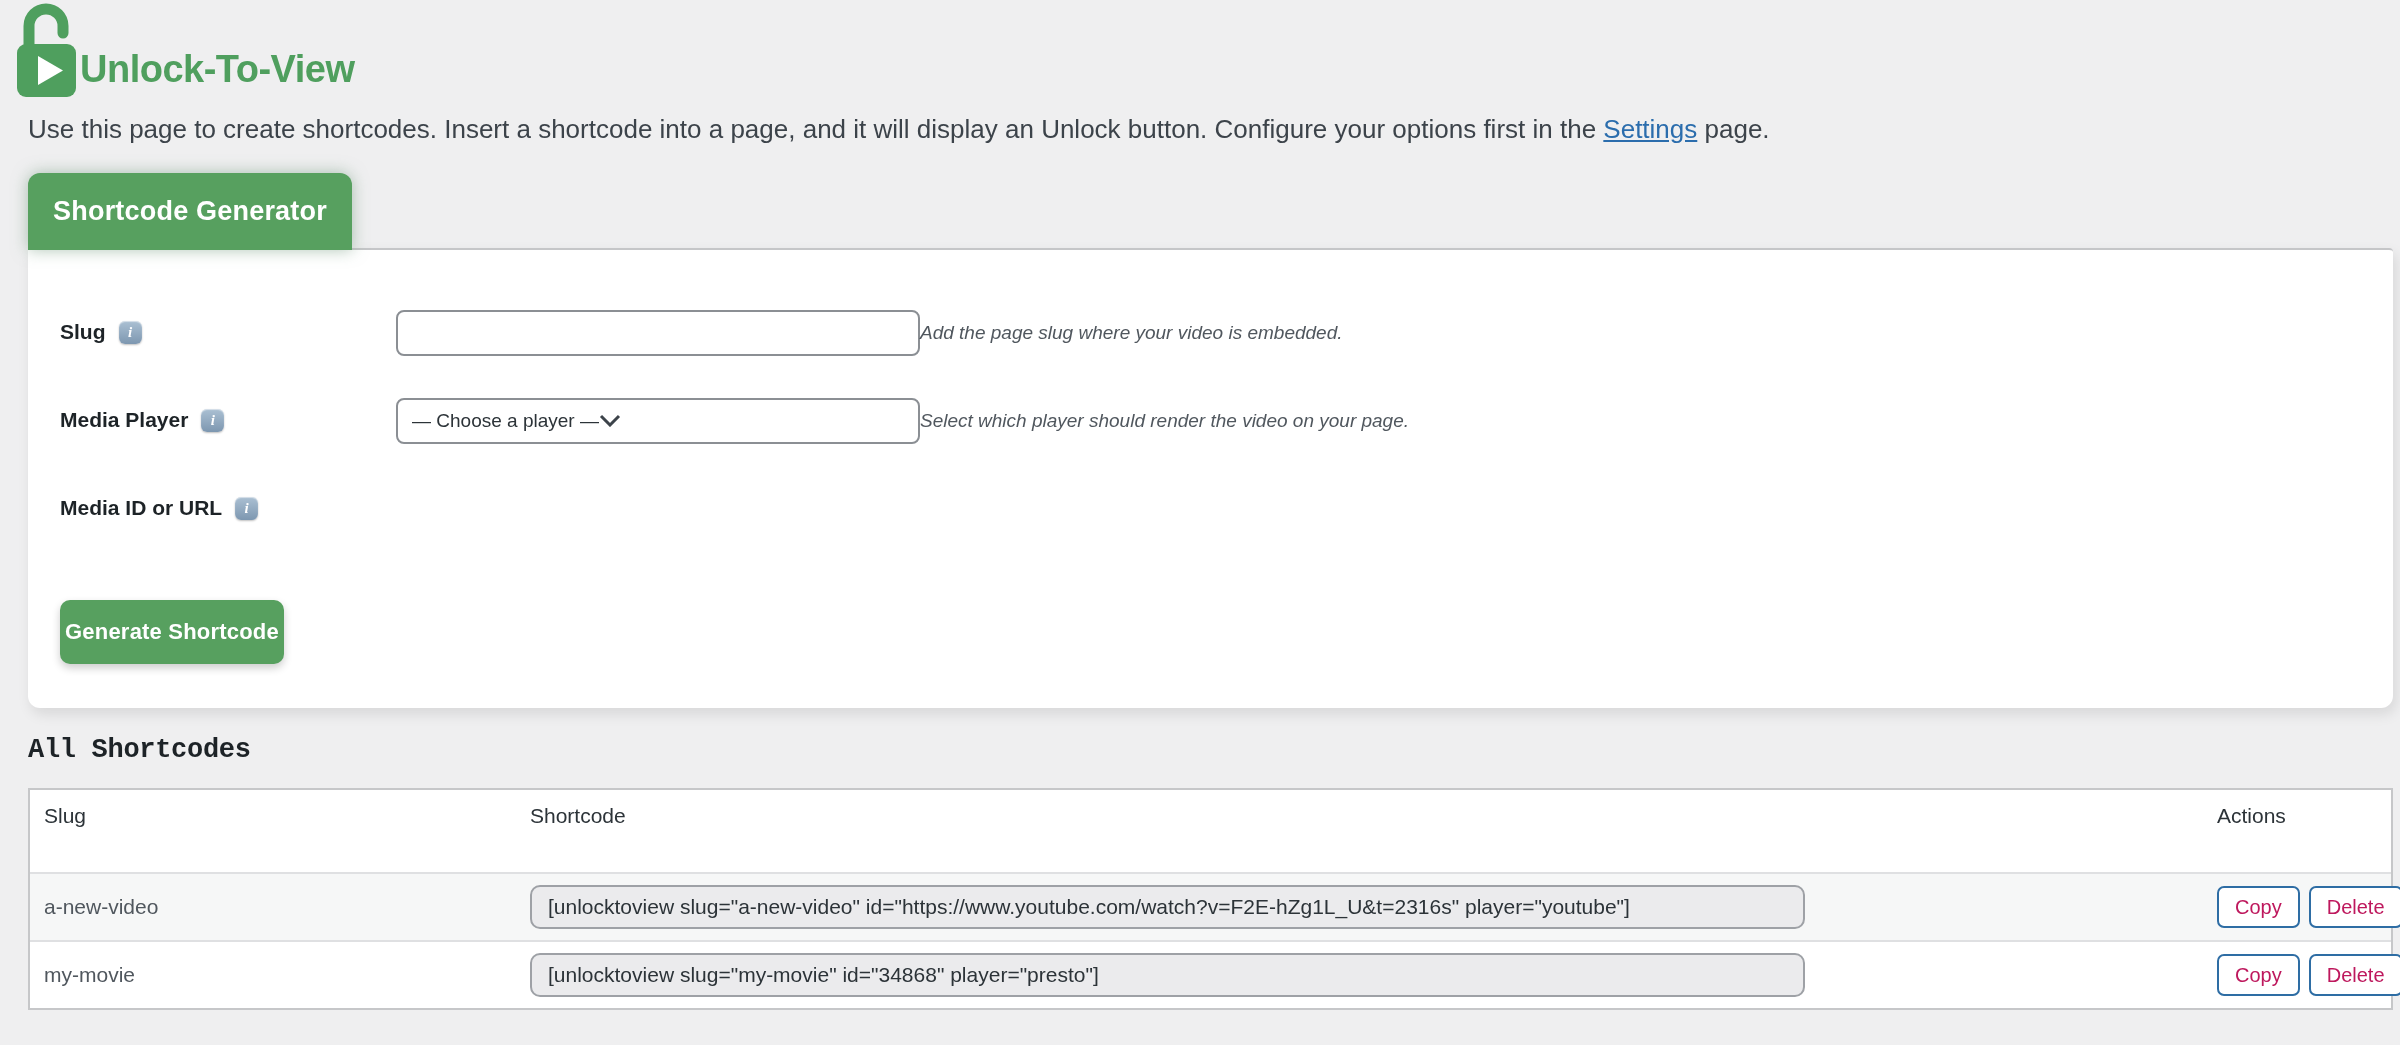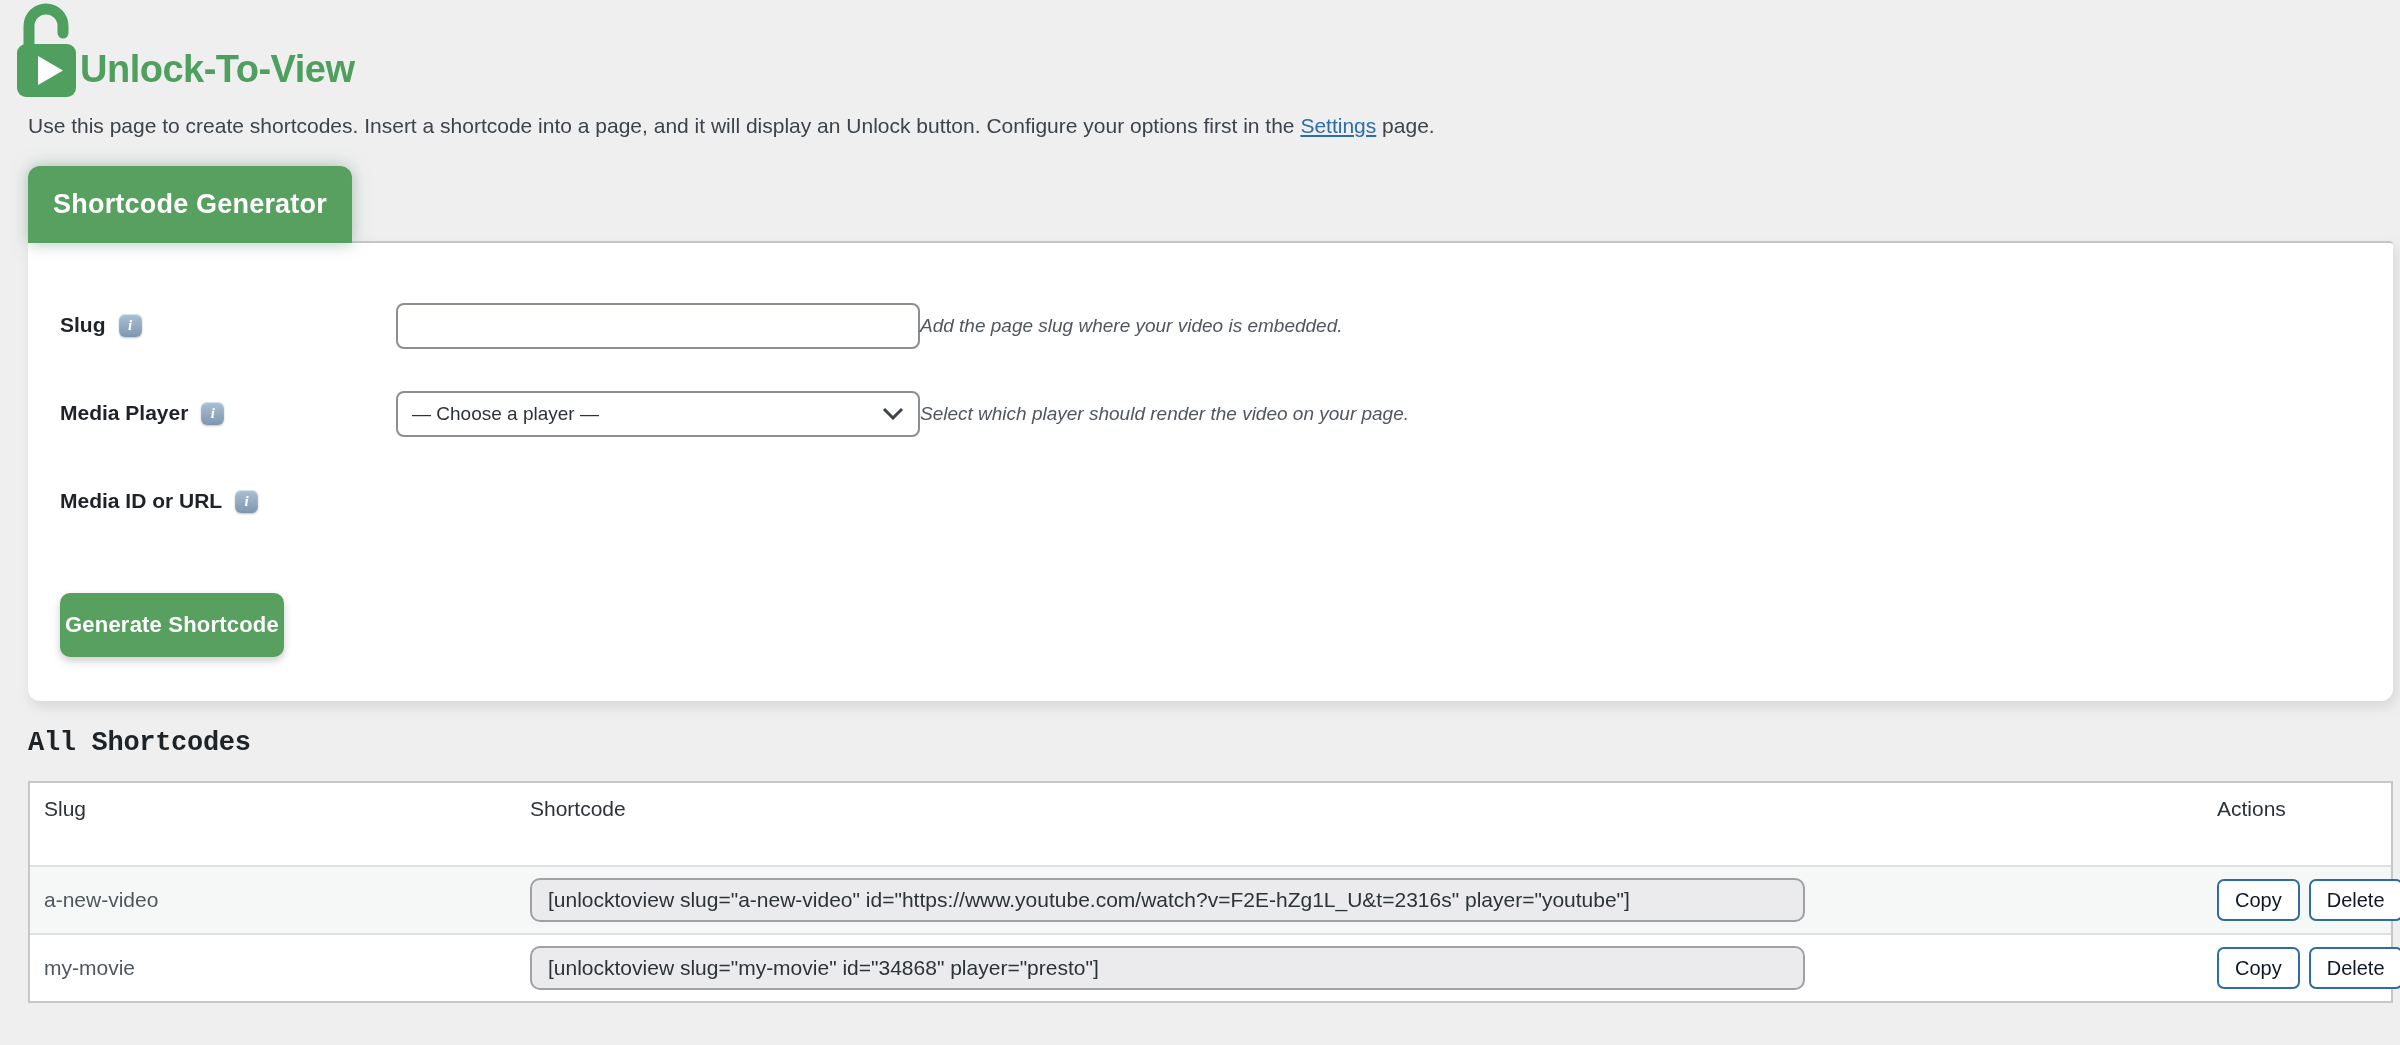--- a/index.html
+++ b/index.html
@@ -14,21 +14,21 @@
 
   
   .brand { display:flex; align-items:flex-end; height:98px; padding-left:16px; }
   .brand svg { display:block; }
   .brand h1 {
     font-size:38px; font-weight:bold; color:#4f9f5e;
     letter-spacing:-0.5px; margin:0 0 10px 2px; line-height:1;
   }
 
   
-  .intro { margin:16px 28px 0 28px; font-size:21px; color:#3c434a; }
+  .intro { margin:16px 28px 0 28px; font-size:26px; color:#3c434a; }
   .intro span { white-space:pre-wrap; }
   .intro a { color:#2b6dad; text-decoration:underline; cursor:pointer; }
 
   
   .generator { margin:28px 7px 0 28px; }
   .tab {
     position:relative; z-index:2;
     display:inline-flex; align-items:center; justify-content:center;
     width:324px; height:77px; margin-bottom:-2px;
     background:#57a05f; color:#fff;
@@ -54,21 +54,21 @@
     box-shadow:inset 0 1px 1px rgba(255,255,255,.55), 0 1px 2px rgba(0,0,0,.25);
   }
   .control-cell { display:flex; flex-direction:row; }
   .text-input, .select-box {
     width:524px; height:46px;
     border:2px solid #8b8f94; border-radius:8px;
     background:#fff; font-size:19px; color:#2c3338;
     padding:0 14px; font-family:"Liberation Sans", sans-serif; outline:none;
   }
   .select-box {
-    display:flex; align-items:center; justify-content:space-between;
+    display:flex; align-items:center; 
     cursor:pointer; user-select:none;
   }
   .help-text { margin-top:12px; font-style:italic; font-size:19px; color:#50575e; }
   .generate-btn {
     margin-top:38px; width:224px; height:64px;
     background:#57a05f; color:#fff; border:none; border-radius:10px;
     font-size:22px; font-weight:bold; font-family:"Liberation Sans", sans-serif;
     letter-spacing:0.2px; cursor:pointer;
     box-shadow:0 4px 9px rgba(0,0,0,0.20);
   }
@@ -86,21 +86,21 @@
     width:1275px; height:44px;
     background:#ebebed; border:2px solid #9ea1a6; border-radius:10px;
     font-size:21px; color:#2c3338; padding:0 16px;
     font-family:"Liberation Sans", sans-serif; outline:none;
   }
   .col-actions { width:174px; display:flex; gap:9px; }
   .thead .col-actions { display:block; }
   .action-btn {
     height:42px; padding:0 16px;
     background:#fff; border:2px solid #2e6da4; border-radius:7px;
-    color:#0f172a; font-size:20px; font-family:"Liberation Sans", sans-serif;
+    color:#be185d; font-size:20px; font-family:"Liberation Sans", sans-serif;
     display:inline-flex; align-items:center; cursor:pointer;
   }
 </style>
 </head>
 <body>
 
 <div class="page">
 
   <header class="brand">
     <span>

